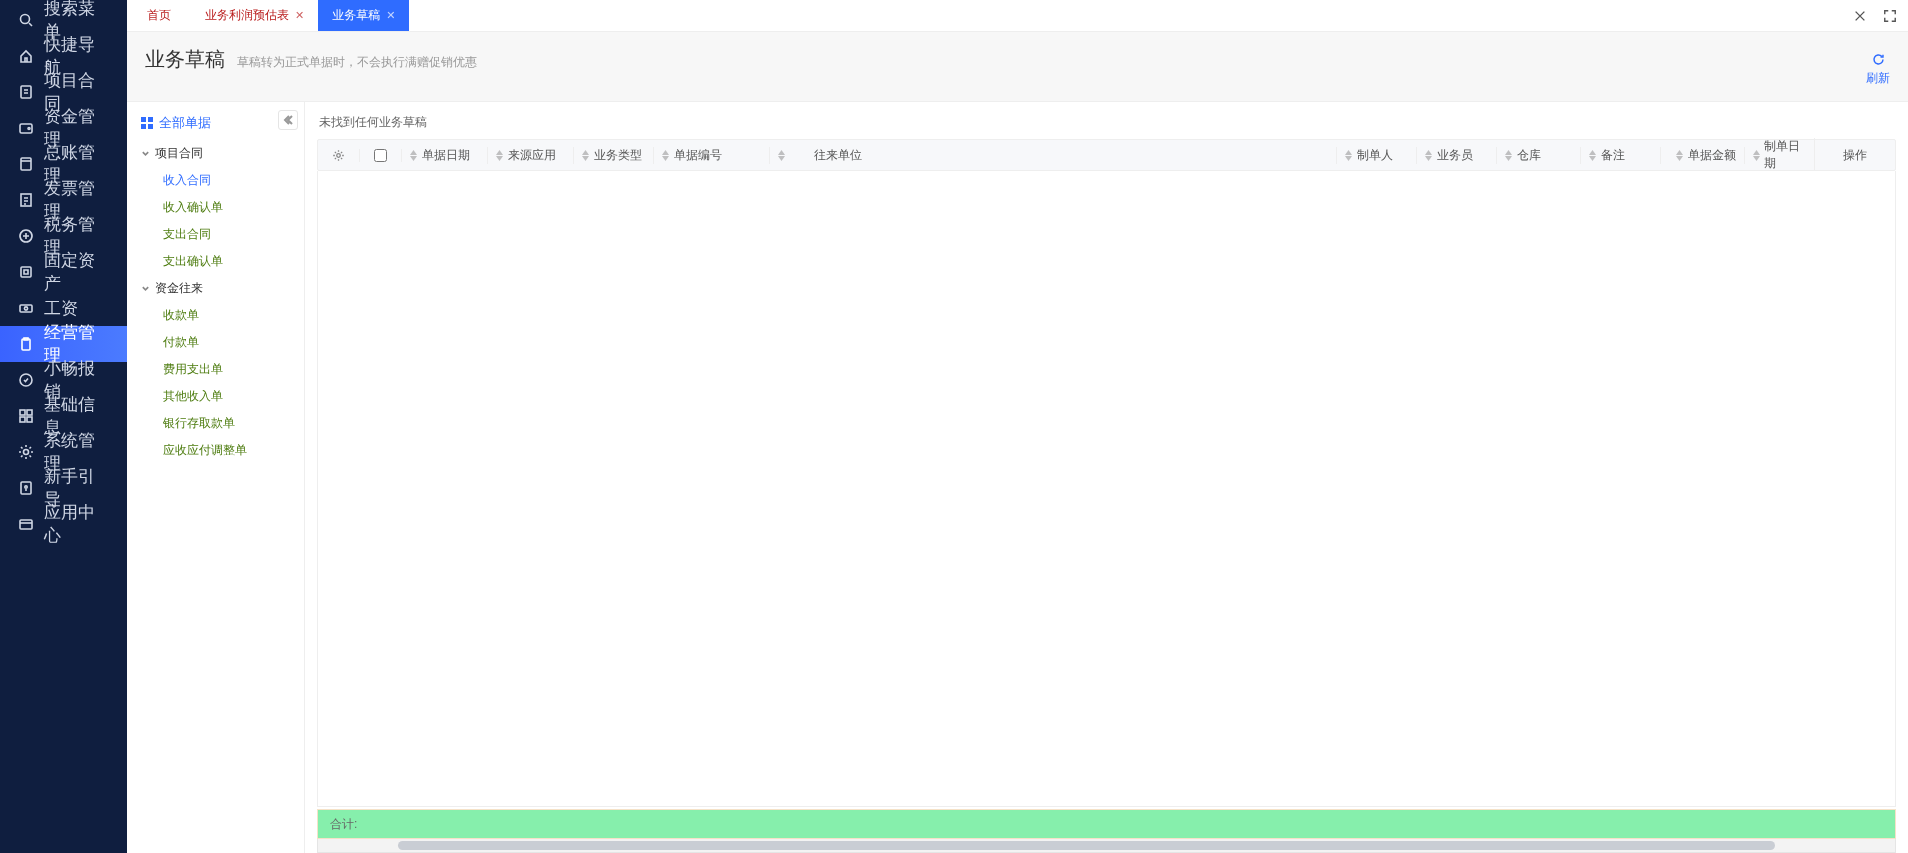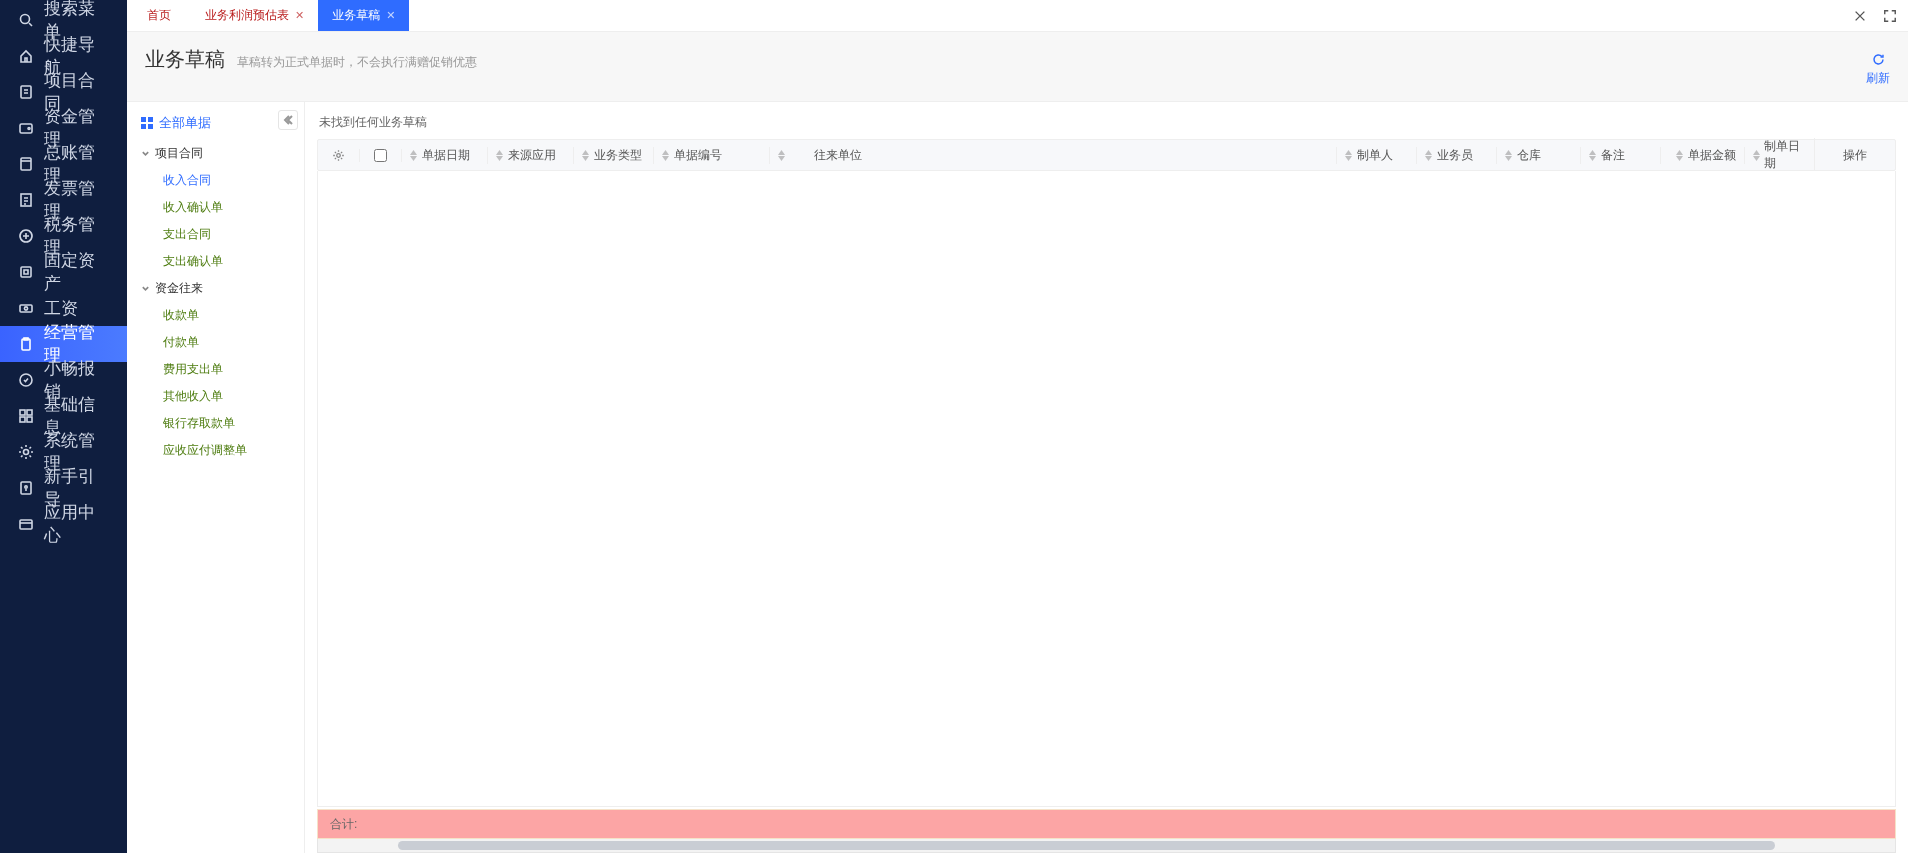--- a/index.html
+++ b/index.html
@@ -70,21 +70,21 @@
 .th-maker { width:80px; }
 .th-sales { width:80px; }
 .th-wh { width:84px; }
 .th-remark { width:80px; }
 .th-amt { width:84px; justify-content:flex-end; }
 .th-mdate { width:70px; }
 .th-ops { width:80px; justify-content:center; }
 
 .table-body { flex:1; border:1px solid #eee; border-top:none; min-height:0; background:#fff; }
 
-.table-footer { height:30px; background:#fca5a5; border:1px solid #f5e2c8; display:flex; align-items:center; padding:0 12px; font-size:12px; color:#666; margin-top:2px; }
+.table-footer { height:30px; background:#86efac; border:1px solid #f5e2c8; display:flex; align-items:center; padding:0 12px; font-size:12px; color:#666; margin-top:2px; }
 
 .hscroll { height:14px; background:#f3f3f3; border:1px solid #e5e5e5; border-top:none; position:relative; }
 .hscroll-thumb { position:absolute; top:2px; bottom:2px; left:80px; right:120px; background:#c9cdd4; border-radius:5px; }
 </style>
 </head>
 <body>
 
 <div class="app">
   <div class="sidebar" id="sidebar">
       <div class="sidebar-item">

